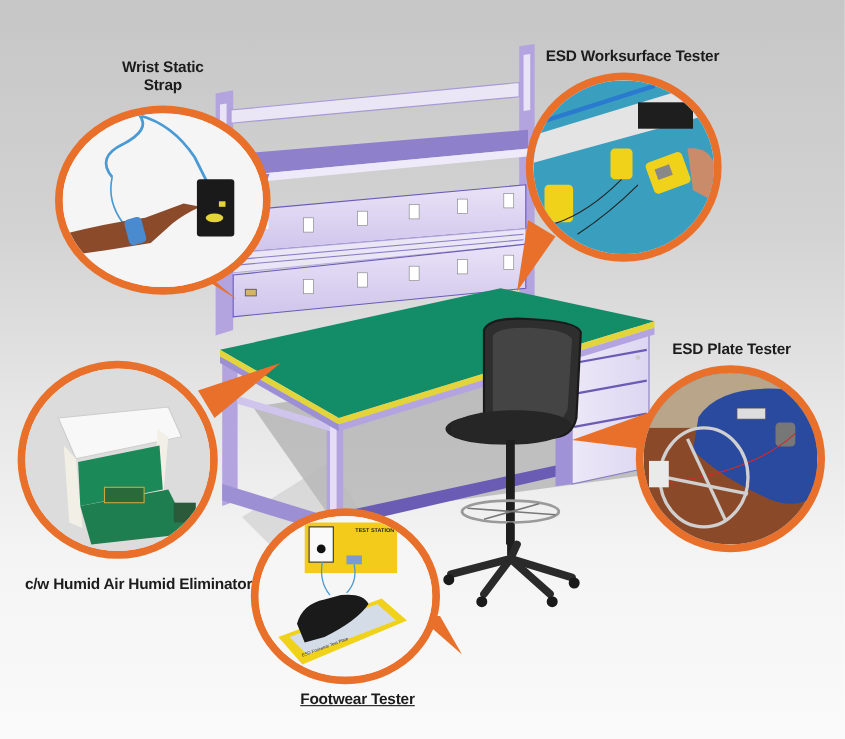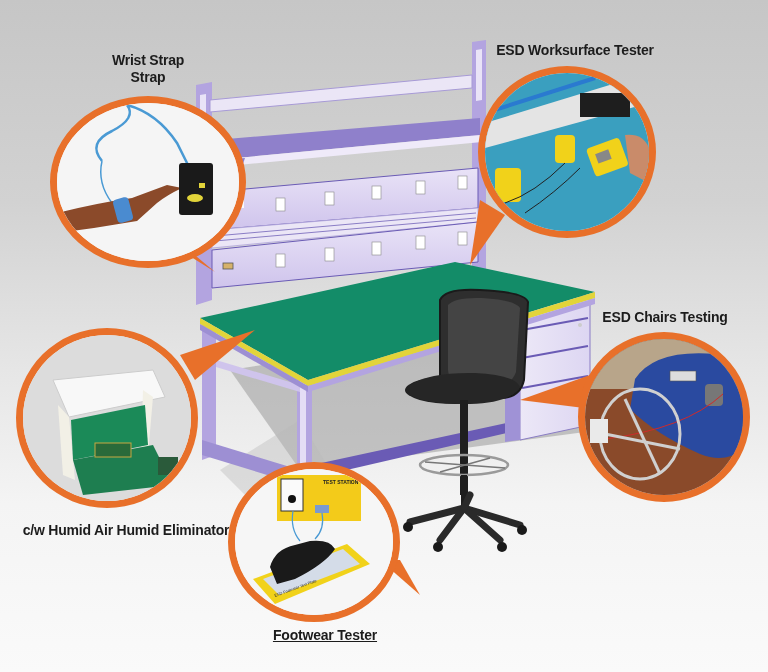--- a/index.html
+++ b/index.html
@@ -140,25 +140,25 @@
   <g fill="#e8702a">
     <polygon points="165,230 215,272 188,255"></polygon>
     <polygon points="480,200 470,265 505,215"></polygon>
     <polygon points="180,355 255,330 195,380"></polygon>
     <polygon points="590,375 520,400 600,410"></polygon>
     <polygon points="380,560 420,595 400,560"></polygon>
   </g>
 </svg>
 
 <div class="label" style="left:98px; top:52px; width:100px;">
-  <div>Wrist Strap</div>
+  <div>Wrist Static</div>
   <div>Strap</div>
 </div>
 <div class="label" style="left:485px; top:42px; width:180px;">ESD Worksurface Tester</div>
-<div class="label" style="left:600px; top:309px; width:130px;">ESD Chairs Testing</div>
+<div class="label" style="left:600px; top:309px; width:130px;">ESD Plate Tester</div>
 <div class="label" style="left:16px; top:522px; width:220px;">
   <div>c/w Humid Air Humid Eliminator</div>
 </div>
 <div class="label" style="left:255px; top:627px; width:140px;text-decoration:underline;">Footwear Tester</div>
 
 <div class="callout" style="left:50px; top:96px; width:196px; height:172px;">
   <svg width="182" height="158" viewBox="0 0 182 158">
     <rect width="182" height="158" fill="#f5f5f5"></rect>
     <path d="M45,58 Q30,40 55,28 Q80,15 70,2 M70,2 Q100,10 120,40 Q130,60 135,70" fill="none" stroke="#4a9ad4" stroke-width="2.5"></path>
     <path d="M45,58 Q40,80 55,100" fill="none" stroke="#4a9ad4" stroke-width="1.5"></path>

